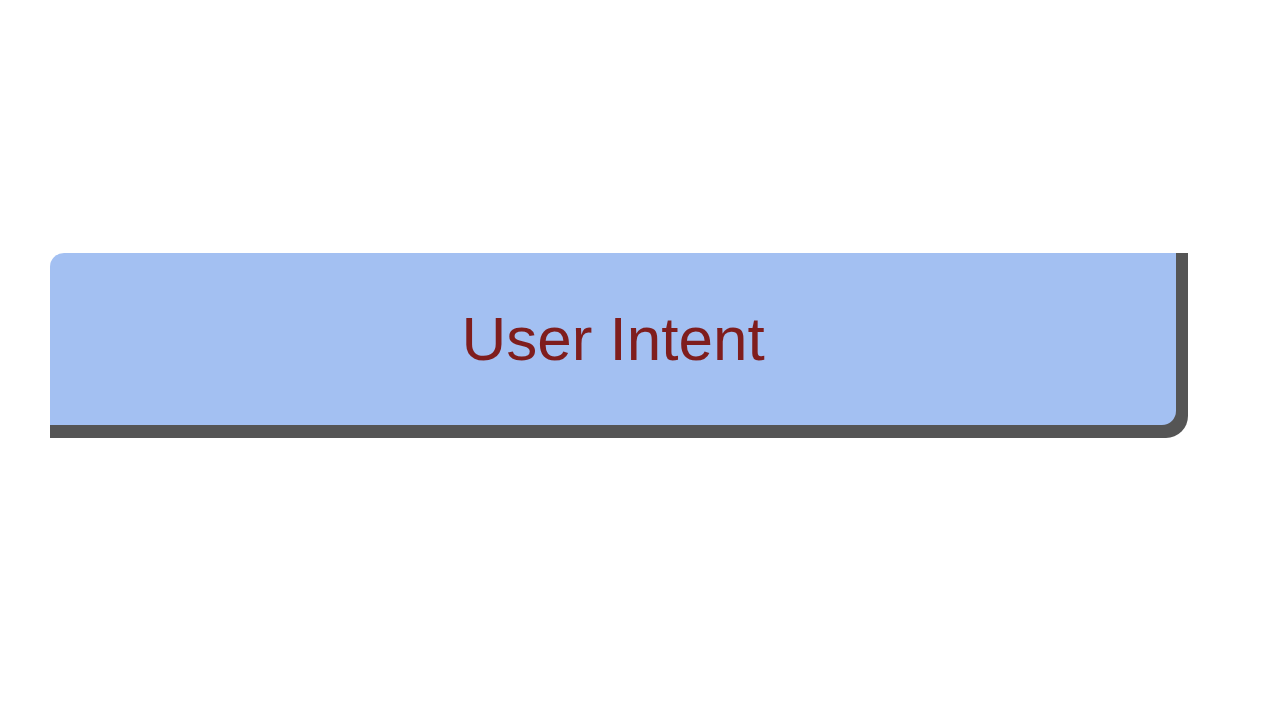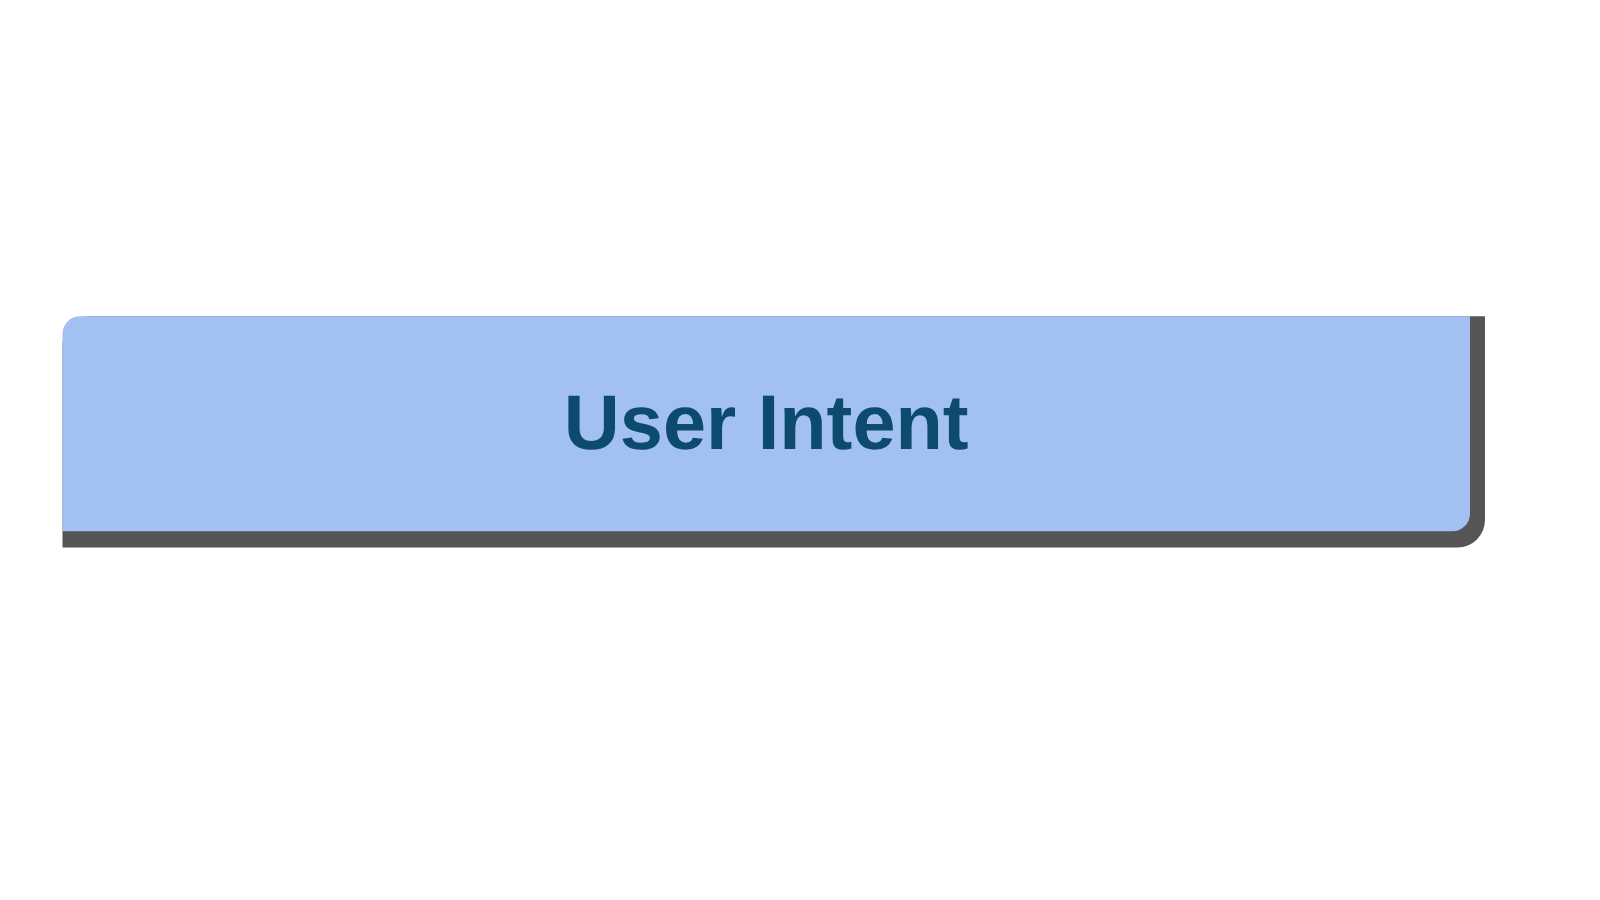--- a/index.html
+++ b/index.html
@@ -46,24 +46,24 @@
     width: calc(100% - 12px);
     height: calc(100% - 13px);
     background: #a3c0f2;
     border-radius: 14px 0px 14px 0px;
     display: flex;
     align-items: center;
     justify-content: center;
   }
 
   .node-label {
-    color: #0c4a6e;
+    color: #7f1d1d;
     font-family: "Liberation Sans", sans-serif;
     font-size: 62px;
-    font-weight: 700;
+    font-weight: 400;
     line-height: 1;
     letter-spacing: 0px;
     white-space: nowrap;
     user-select: none;
     text-align: center;
   }
 
   
   #node-user-intent {
     left: 50px;

